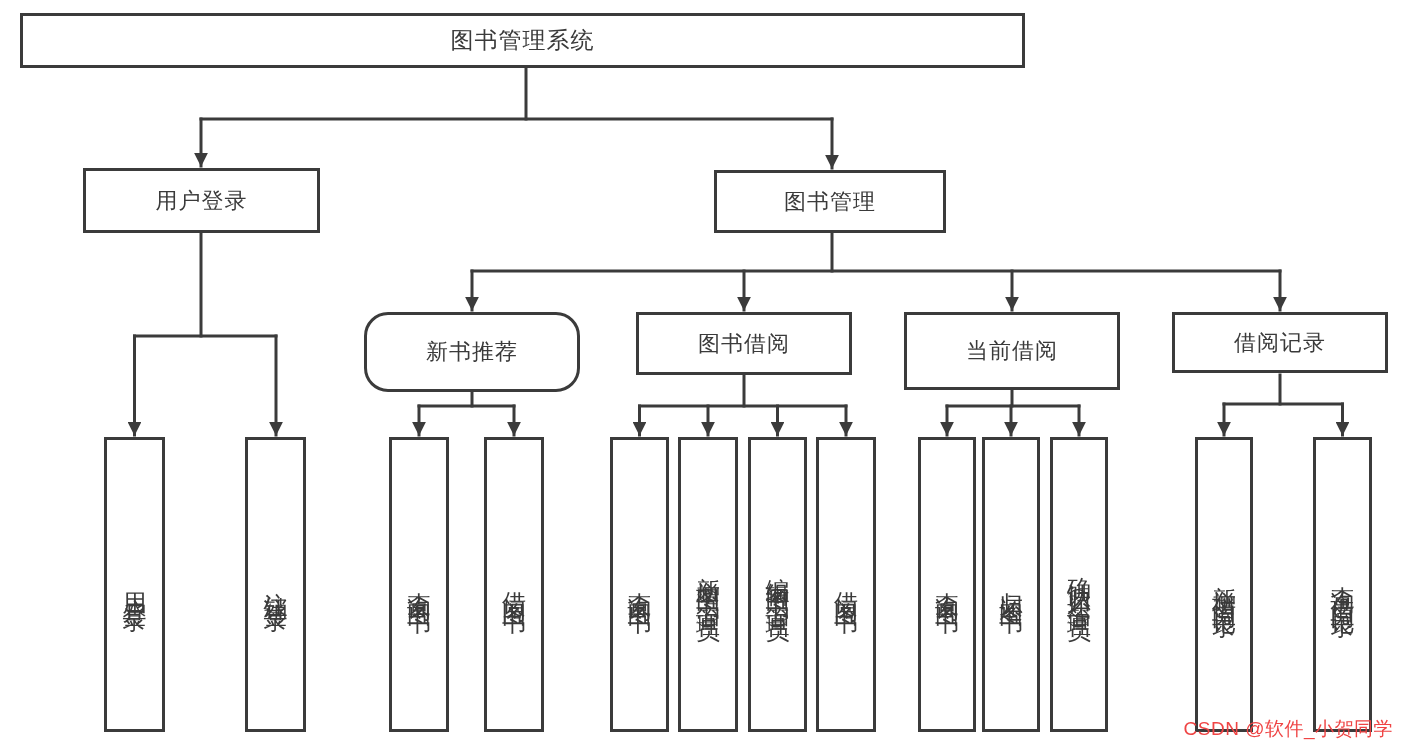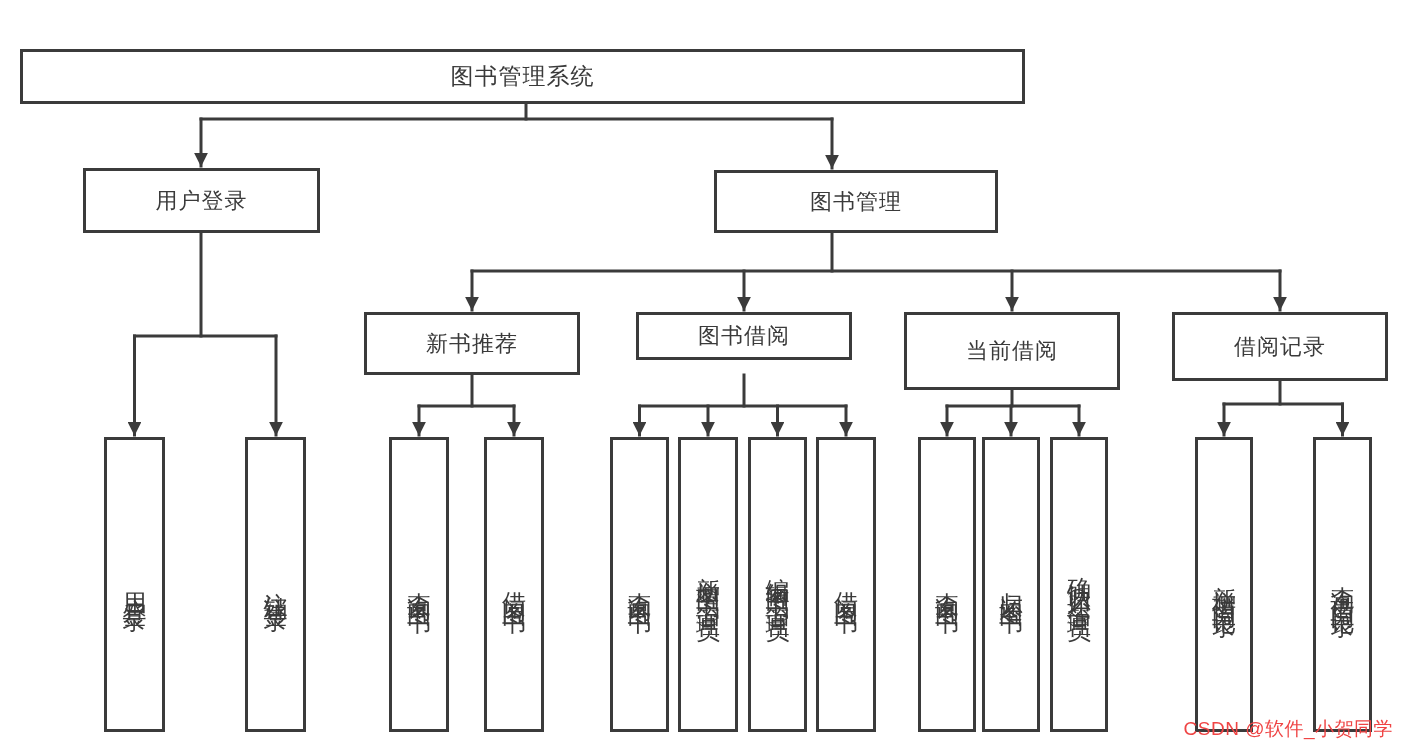--- a/index.html
+++ b/index.html
@@ -13,21 +13,21 @@
   .wires{position:absolute;left:0;top:0;width:1405px;height:747px;}
   .box{
     position:absolute;
     box-sizing:border-box;
     border:3px solid #3b3b3b;
     background:#ffffff;
     display:flex;align-items:center;justify-content:center;
     color:#3a3a3a;
   }
   .hbox{font-size:22px;letter-spacing:1px;}
-  .root{font-size:23px;margin-top:36px;}
+  .root{font-size:23px;}
   .leaf{top:437px;height:295px;}
   .leaf .vtext{
     writing-mode:vertical-rl;
     text-orientation:mixed;
     font-size:24px;
     letter-spacing:6px;
     line-height:1;
     color:#3a3a3a;
   }
   .watermark{
@@ -90,26 +90,26 @@
       <path d="M1280 375 V404"></path>
       <path d="M1224 404 H1342.5"></path>
       <path d="M1224 404 V435" marker-end="url(#ah)"></path>
       <path d="M1342.5 404 V435" marker-end="url(#ah)"></path>
     </g>
   </svg>
 
   <div class="box hbox root" style="left:20px;top:13px;width:1005px;height:55px;">图书管理系统</div>
 
   <div class="box hbox" style="left:83px;top:168px;width:237px;height:65px;">用户登录</div>
-  <div class="box hbox" style="left:714px;top:170px;width:284px;height:63px;">图书管理</div>
+  <div class="box hbox" style="left:714px;top:170px;width:232px;height:63px;">图书管理</div>
 
-  <div class="box hbox" style="left:364px;top:312px;width:216px;height:63px;">新书推荐</div>
-  <div class="box hbox" style="left:636px;top:312px;width:216px;height:48px;">图书借阅</div>
+  <div class="box hbox" style="left:364px;top:312px;width:216px;height:80px;border-radius:24px;">新书推荐</div>
+  <div class="box hbox" style="left:636px;top:312px;width:216px;height:63px;">图书借阅</div>
   <div class="box hbox" style="left:904px;top:312px;width:216px;height:78px;">当前借阅</div>
-  <div class="box hbox" style="left:1172px;top:312px;width:216px;height:69px;">借阅记录</div>
+  <div class="box hbox" style="left:1172px;top:312px;width:216px;height:61px;">借阅记录</div>
 
   <div class="box leaf" style="left:104px;width:61px;">
     <span class="vtext">用户登录</span>
   </div>
   <div class="box leaf" style="left:245px;width:61px;">
     <span class="vtext">注销登录</span>
   </div>
 
   <div class="box leaf" style="left:389px;width:60px;">
     <span class="vtext">查询图书</span>

